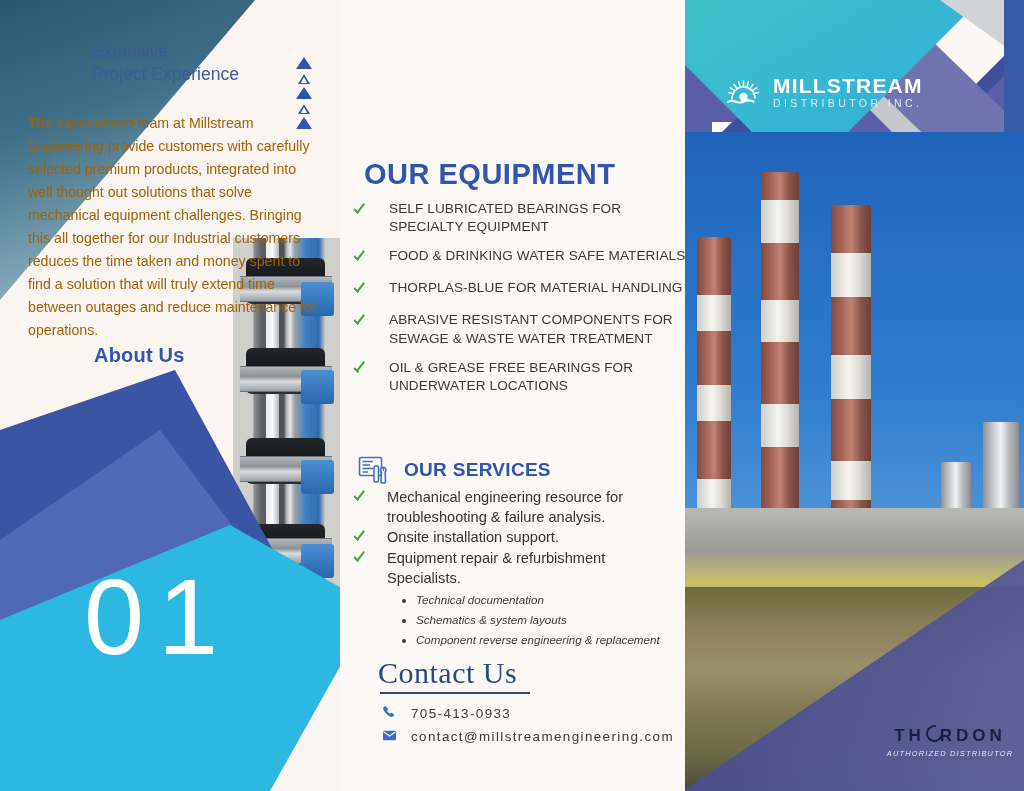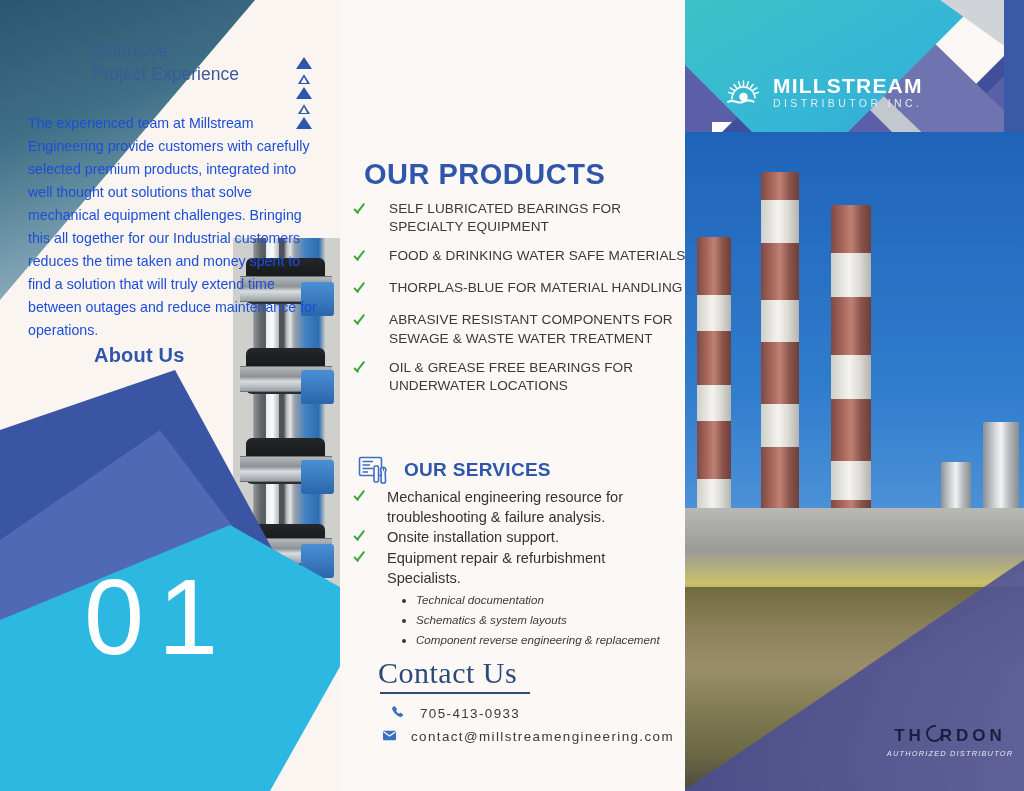--- a/index.html
+++ b/index.html
@@ -163,21 +163,21 @@
   }
 
   
   #hdr-extensive {
     left: 92px; top: 40px; width: 230px;
     font-size: 17.5px; line-height: 1.32; color: #3c5a96;
     font-weight: 400;
   }
   #about-para {
     left: 28px; top: 112px; width: 290px;
-    font-size: 14.2px; line-height: 1.62; color: #1d4ed8;
+    font-size: 14.2px; line-height: 1.62; color: #a16207;
   }
   #about-us {
     left: 94px; top: 344px;
     font-size: 20px; font-weight: bold; color: #2f56ab; letter-spacing: .2px;
   }
 
   
   .tri-col { position: absolute; display: flex; flex-direction: column; gap: 3px; }
   .tri { width: 0; height: 0; border-left: 8px solid transparent;
          border-right: 8px solid transparent; }
@@ -269,21 +269,21 @@
     font-family: "Liberation Serif", serif;
     font-size: 30px; color: #2b4a7a; letter-spacing: .5px;
   }
   #contact-rule {
     position: absolute; left: 380px; top: 692px; width: 150px; height: 1.5px;
     background: #2b4a7a;
   }
   .contact-row {
     position: absolute; display: flex; align-items: flex-start; gap: 14px;
   }
-  #row-phone { left: 391px; top: 704px; }
+  #row-phone { left: 382px; top: 704px; }
   #row-email { left: 382px; top: 727px; }
   .contact-txt {
     font-size: 13.4px; color: #3a3a3a; letter-spacing: 1.4px; line-height: 1.45;
     max-width: 272px;
   }
   .c-icon { width: 15px; height: 15px; margin-top: 1px; flex: 0 0 auto; }
 
   
   #millstream-logo {
     left: 726px; top: 70px; width: 190px; height: 44px;
@@ -408,21 +408,21 @@
     <span class="tri f-teal"></span>
     <span class="tri o-teal"></span>
     <span class="tri f-teal"></span>
   </div>
 
   <div class="layer" id="num-01">01</div>
 
   <div class="layer" id="center">
     <div id="center-inner">
 
-      <div id="our-products-title">OUR PRODUCTS</div>
+      <div id="our-products-title">OUR EQUIPMENT</div>
 
       <div id="products-list">
         <div class="prod-item">
           <span class="check"></span>
           <span class="prod-text">SELF LUBRICATED BEARINGS FOR SPECIALTY EQUIPMENT</span>
         </div>
         <div class="prod-item">
           <span class="check"></span>
           <span class="prod-text">FOOD &amp; DRINKING WATER SAFE MATERIALS</span>
         </div>

